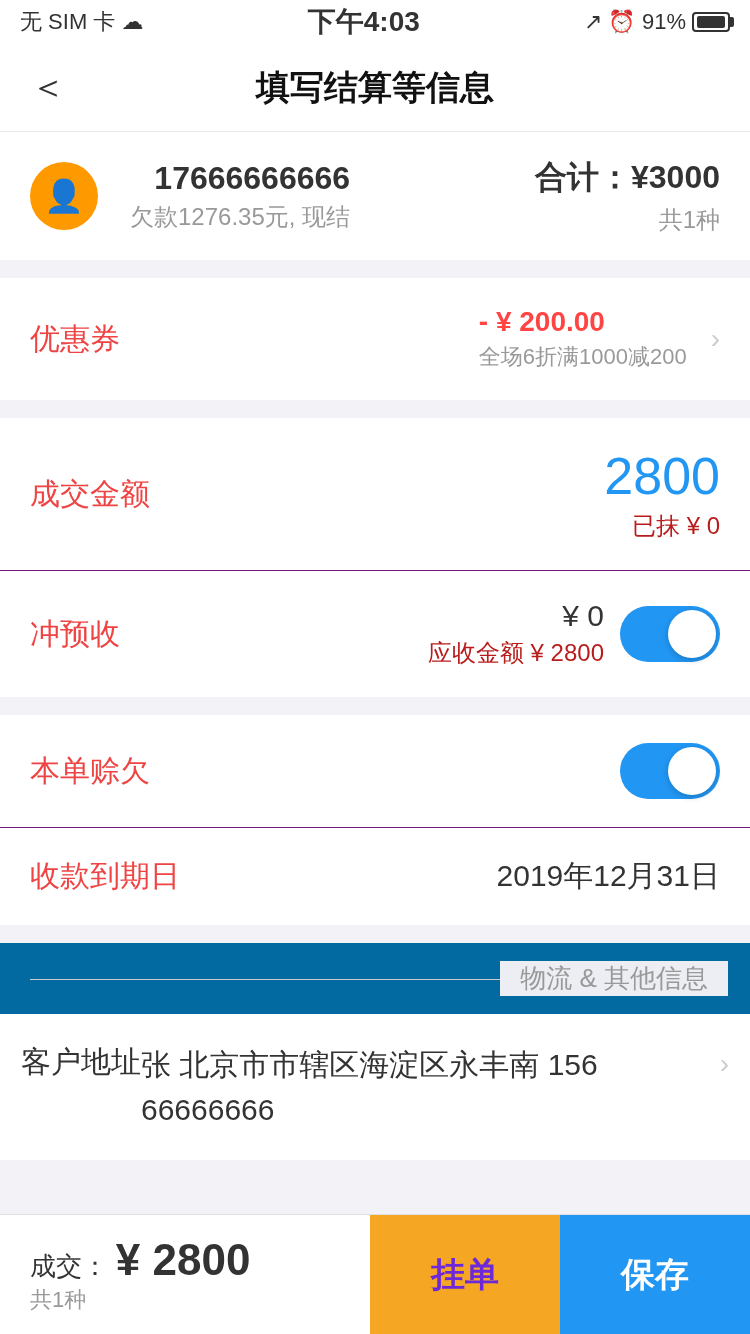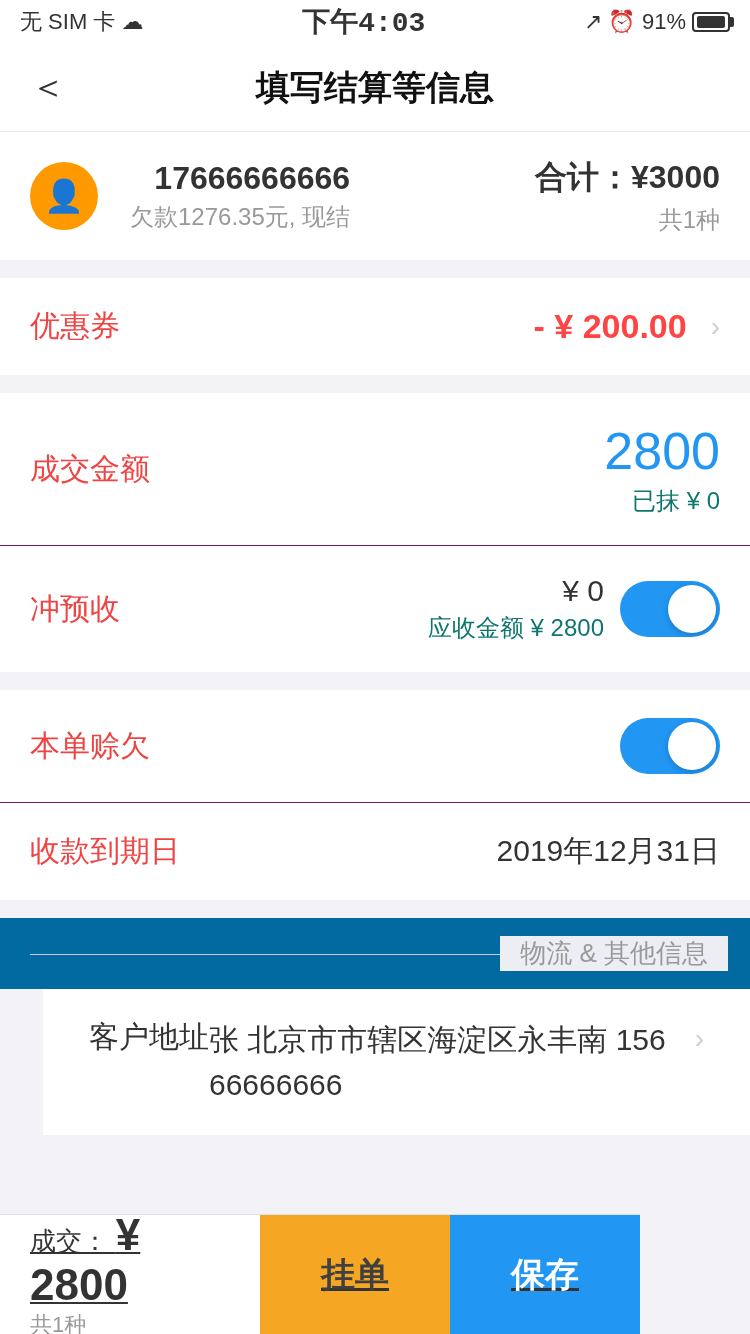--- a/index.html
+++ b/index.html
@@ -19,21 +19,21 @@
       height: 44px;
       background: #fff;
       display: flex;
       align-items: center;
       justify-content: space-between;
       padding: 4px 20px;
       font-size: 24px;
       font-weight: 500;
     }
     .status-left { display: flex; align-items: center; gap: 8px; font-size: 22px; }
-    .status-center { font-size: 28px; font-weight: 600; font-family: Liberation Mono, monospace; }
+    .status-center { font-size: 28px; font-weight: 600; }
     .status-right { display: flex; align-items: center; gap: 6px; font-size: 22px; }
     .battery {
       display: inline-flex; align-items: center;
       border: 2px solid #333; border-radius: 4px; padding: 2px 3px; gap: 2px;
       height: 20px; width: 38px; position: relative;
     }
     .battery-fill { background: #333; height: 12px; width: 32px; border-radius: 2px; }
     .battery-tip {
       position: absolute; right: -6px; top: 50%; transform: translateY(-50%);
       width: 4px; height: 10px; background: #333; border-radius: 0 2px 2px 0;
@@ -102,24 +102,24 @@
       align-items: center;
       justify-content: space-between;
       padding: 28px 30px;
       border-bottom: 1px solid #701a75;
       min-height: 80px;
     }
     .row:last-child { border-bottom: none; }
     .row-label { font-size: 30px; color: #ef4444; }
     .row-right { display: flex; align-items: center; gap: 16px; }
     .row-value { font-size: 30px; color: #333; text-align: right; }
-    .row-sub { font-size: 24px; color: #0f766e; margin-top: 4px; text-align: right; }
-
-    
-    .coupon-amount { font-size: 34px; font-weight: 600; color: #ff4444; }
+    .row-sub { font-size: 24px; color: #b91c1c; margin-top: 4px; text-align: right; }
+
+    
+    .coupon-amount { font-size: 28px; font-weight: 600; color: #ff4444; }
     .coupon-desc { font-size: 22px; color: #999; margin-top: 4px; }
     .chevron-right { font-size: 28px; color: #ccc; margin-left: 8px; }
 
     
     .deal-value { font-size: 52px; font-weight: 400; color: #2196f3; }
     .round-btn {
       border: 1px solid #ccc;
       border-radius: 8px;
       padding: 8px 20px;
       font-size: 26px;
@@ -168,56 +168,54 @@
       top: 50%;
       height: 1px;
       background: #ccc;
     }
 
     
     .address-row {
       display: flex;
       align-items: flex-start;
       justify-content: flex-start;
-      padding: 28px 46px;
-      background: #fff;
-      margin-left: 43px;
+      padding: 28px 21px;
+      background: #fff;
     }
     .address-label { font-size: 30px; color: #333; flex-shrink: 0; min-width: 120px; }
     .address-value { font-size: 30px; color: #333; flex: 1; line-height: 1.5; }
     .address-chevron { font-size: 28px; color: #ccc; margin-left: 12px; margin-top: 6px; }
 
     
     .bottom-spacer { height: 160px; }
 
     
     .bottom-bar {
       position: fixed;
-      bottom: 0; left: 0; width: 640px;
+      bottom: 0; left: 0; width: 750px;
       height: 120px;
       display: flex;
       background: #fff;
       border-top: 1px solid #e0e0e0;
-      text-decoration: underline;
     }
     .bottom-summary {
       flex: 1;
       display: flex;
       flex-direction: column;
       justify-content: center;
       padding: 0 30px;
     }
     .bottom-deal { font-size: 26px; color: #333; }
     .bottom-amount { font-size: 44px; font-weight: 700; color: #333; }
     .bottom-count { font-size: 22px; color: #999; }
     .bottom-btn-hold {
       width: 190px;
       background: #f5a623;
       display: flex; align-items: center; justify-content: center;
-      font-size: 34px; font-weight: 600; color: #404040;
+      font-size: 34px; font-weight: 600; color: #6d28d9;
       cursor: pointer;
     }
     .bottom-btn-save {
       width: 190px;
       background: #2196f3;
       display: flex; align-items: center; justify-content: center;
       font-size: 34px; font-weight: 600; color: #fff;
       cursor: pointer;
     }
   </style>
@@ -262,20 +260,21 @@
 </div>
 
 <div class="divider"></div>
 
 <div class="section">
   <div class="row">
     <div class="row-label">优惠券</div>
     <div class="row-right">
       <div>
         <div class="coupon-amount">- ¥ 200.00</div>
+        <div class="coupon-desc">全场6折满1000减200</div>
       </div>
       <span class="chevron-right">›</span>
     </div>
   </div>
 </div>
 
 <div class="divider"></div>
 
 <div class="section">
   <div class="row">

